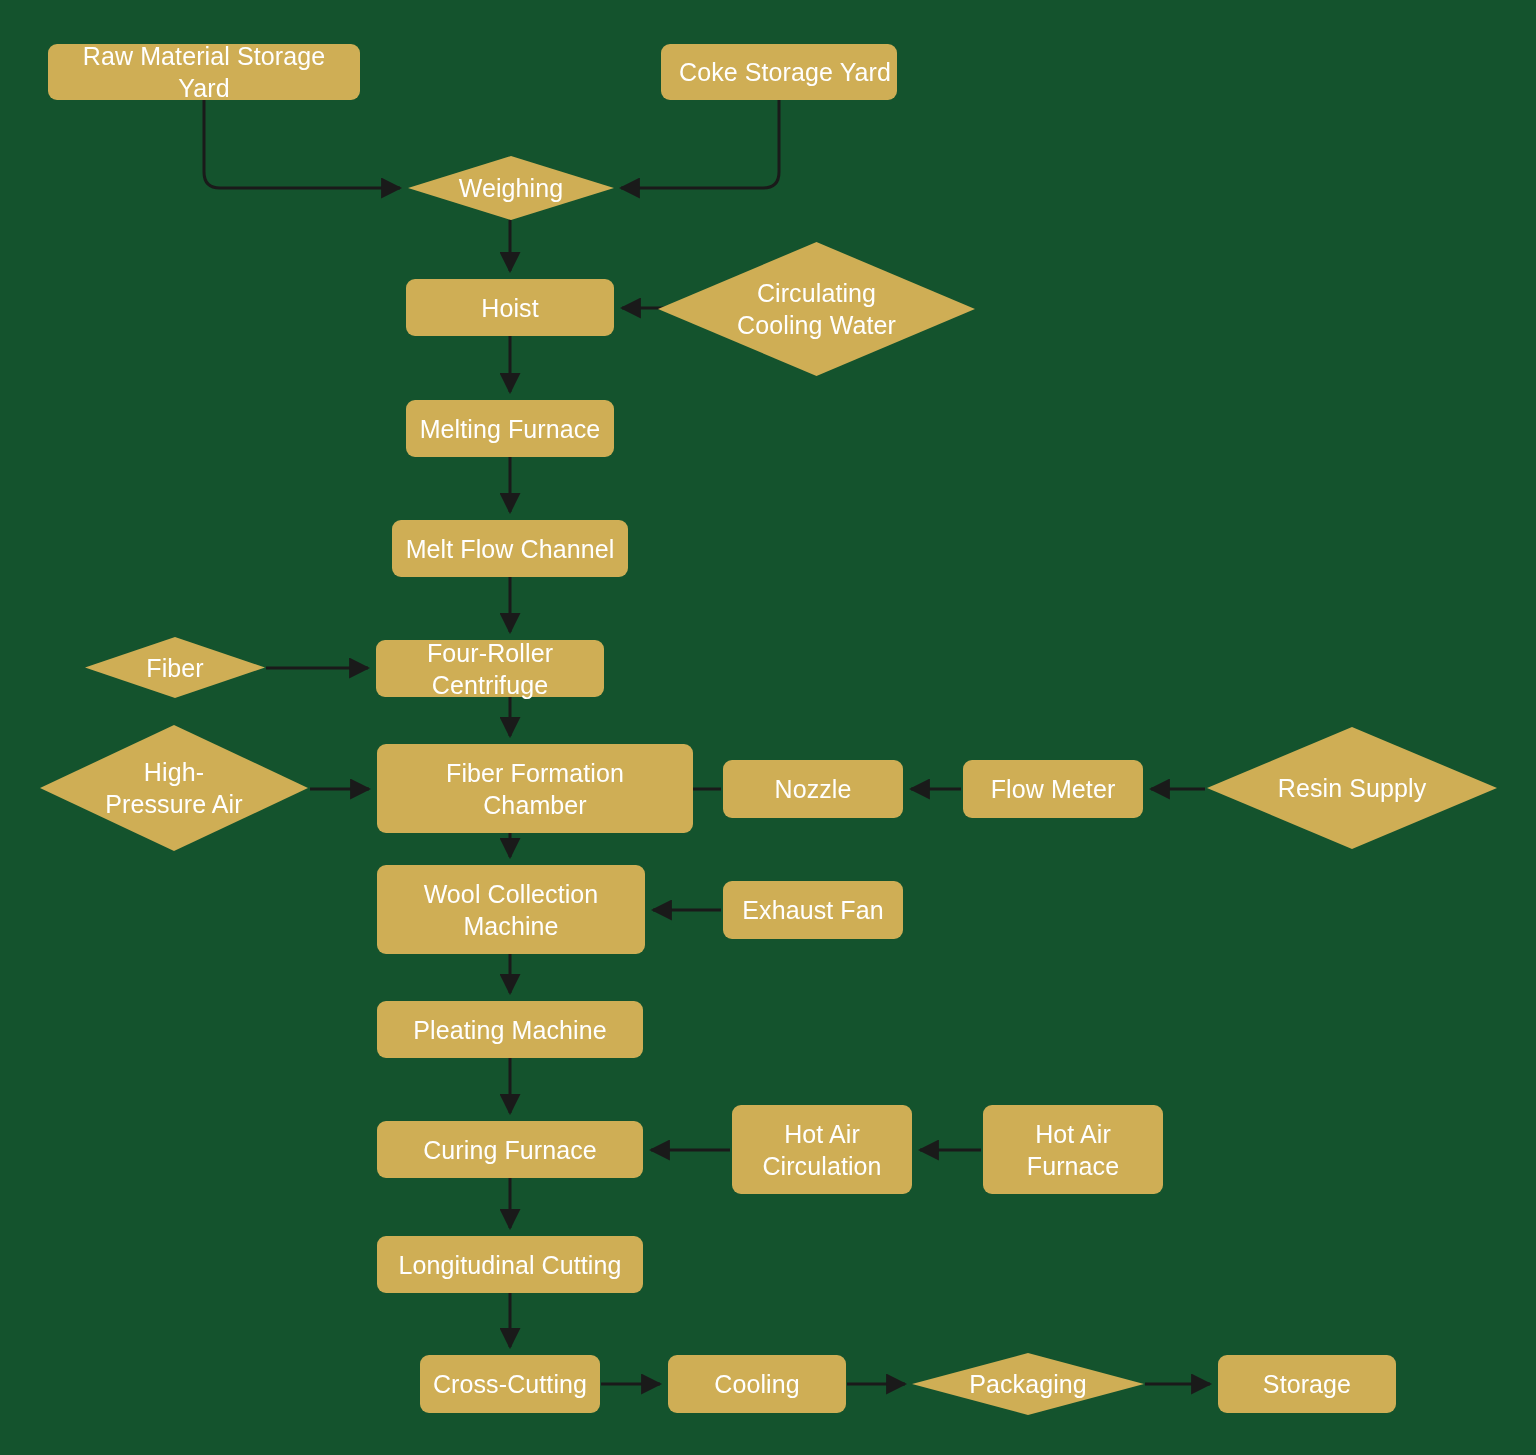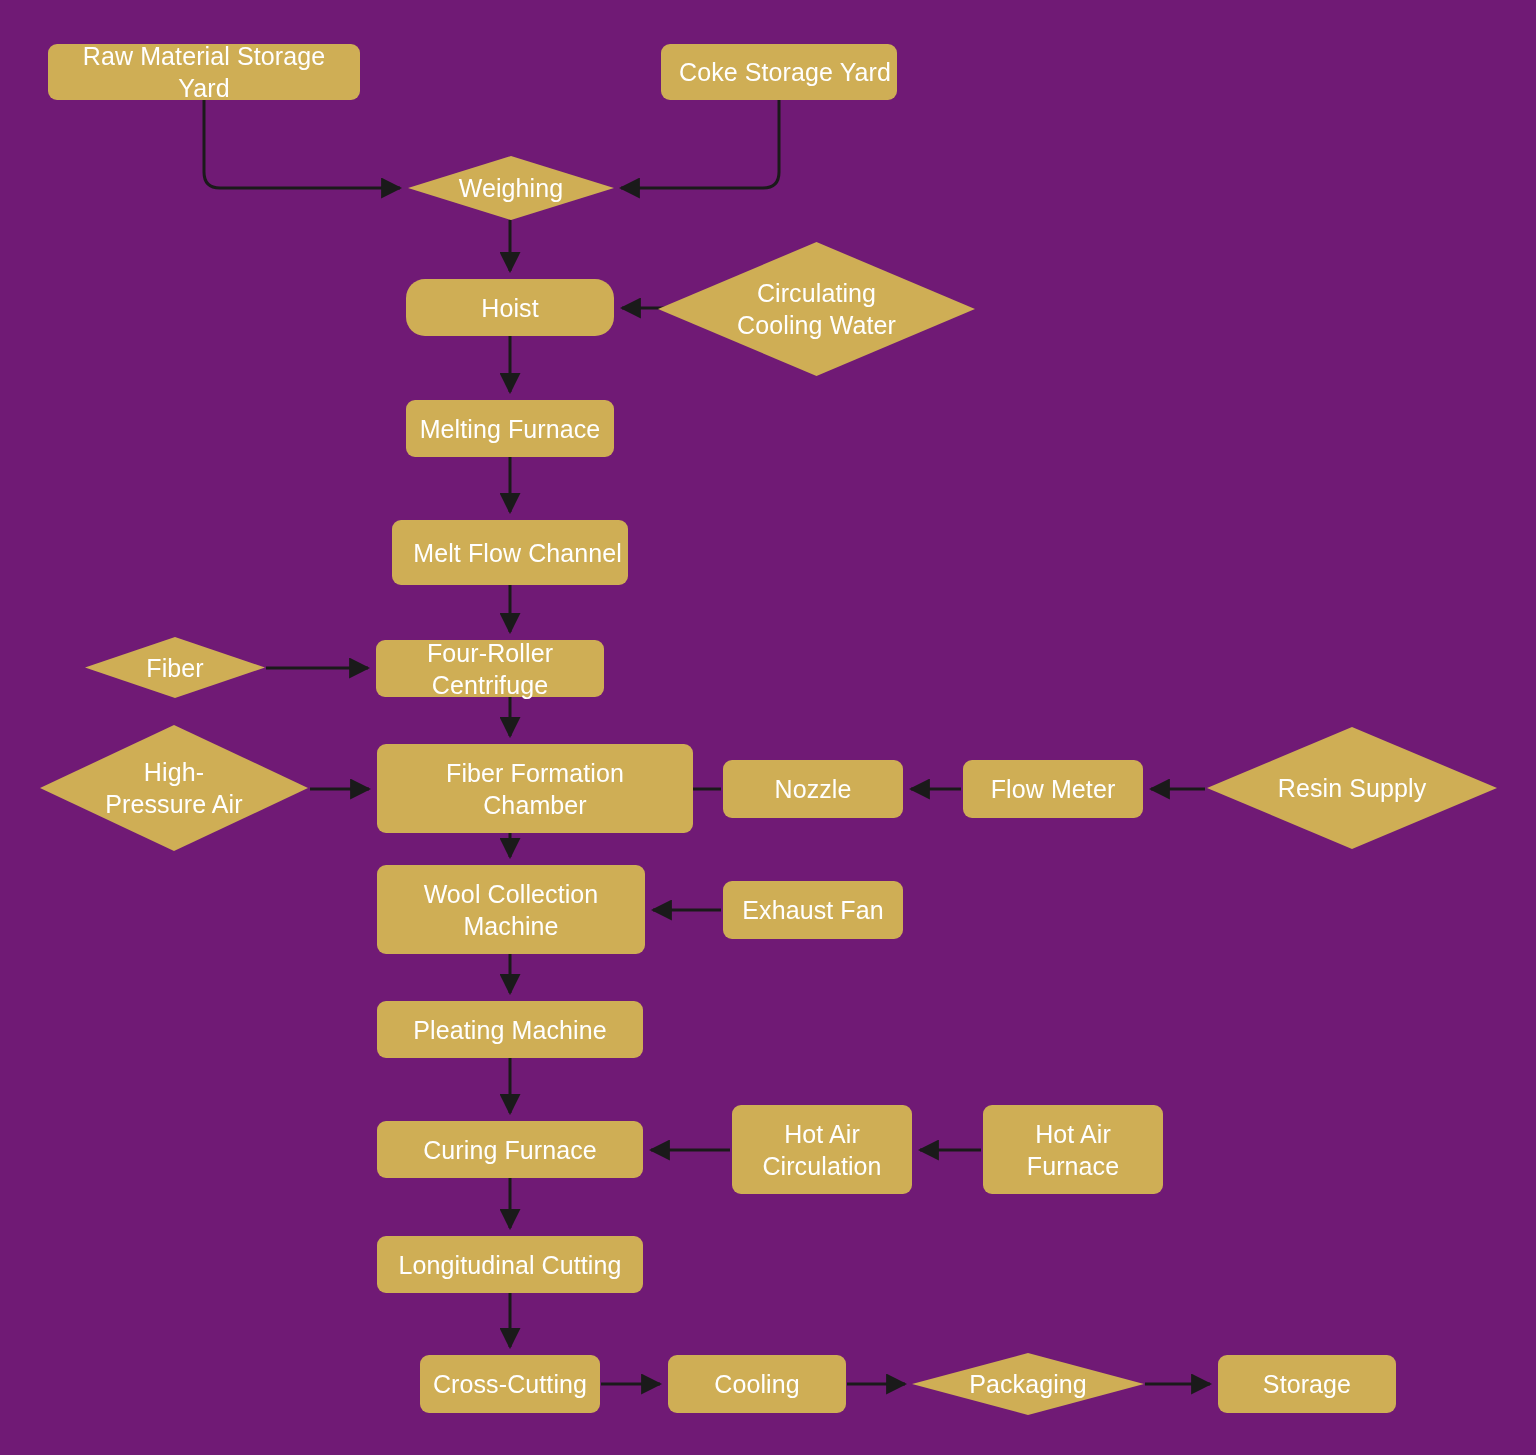--- a/index.html
+++ b/index.html
@@ -7,21 +7,21 @@
     padding: 0;
     background: #ffffff;
   }
   body {
     font-family: "Liberation Sans", sans-serif;
   }
   #canvas {
     position: relative;
     width: 1536px;
     height: 1455px;
-    background: #701a75;
+    background: #14532d;
     overflow: hidden;
   }
   #edges {
     position: absolute;
     left: 0;
     top: 0;
     width: 1536px;
     height: 1455px;
     pointer-events: none;
   }
@@ -130,32 +130,32 @@
       <div class="node box" style="left: 48px; top: 44px; width: 312px; height: 56px;">
         <span class="lbl">Raw Material Storage Yard</span>
       </div>
       <div class="node box" style="left: 661px; top: 44px; width: 236px; height: 56px; justify-content: flex-end;">
         <span class="lbl">Coke Storage Yard</span>
       </div>
       <div class="node diamond" style="left: 408px; top: 156px; width: 206px; height: 64px;">
         <span class="dshape"></span>
         <span class="lbl">Weighing</span>
       </div>
-      <div class="node box" style="left: 406px; top: 279px; width: 208px; height: 57px; border-radius: 19px;">
+      <div class="node box" style="left: 406px; top: 279px; width: 208px; height: 57px;">
         <span class="lbl">Hoist</span>
       </div>
       <div class="node diamond" style="left: 658px; top: 242px; width: 317px; height: 134px;">
         <span class="dshape"></span>
         <span class="lbl">Circulating
 Cooling Water</span>
       </div>
       <div class="node box" style="left: 406px; top: 400px; width: 208px; height: 57px;">
         <span class="lbl">Melting Furnace</span>
       </div>
-      <div class="node box" style="left: 392px; top: 520px; width: 236px; height: 65px; justify-content: flex-end;">
+      <div class="node box" style="left: 392px; top: 520px; width: 236px; height: 57px;">
         <span class="lbl">Melt Flow Channel</span>
       </div>
       <div class="node diamond" style="left: 85px; top: 637px; width: 180px; height: 61px;">
         <span class="dshape"></span>
         <span class="lbl">Fiber</span>
       </div>
       <div class="node box" style="left: 376px; top: 640px; width: 228px; height: 57px;">
         <span class="lbl">Four-Roller Centrifuge</span>
       </div>
       <div class="node diamond" style="left: 40px; top: 725px; width: 268px; height: 126px;">

